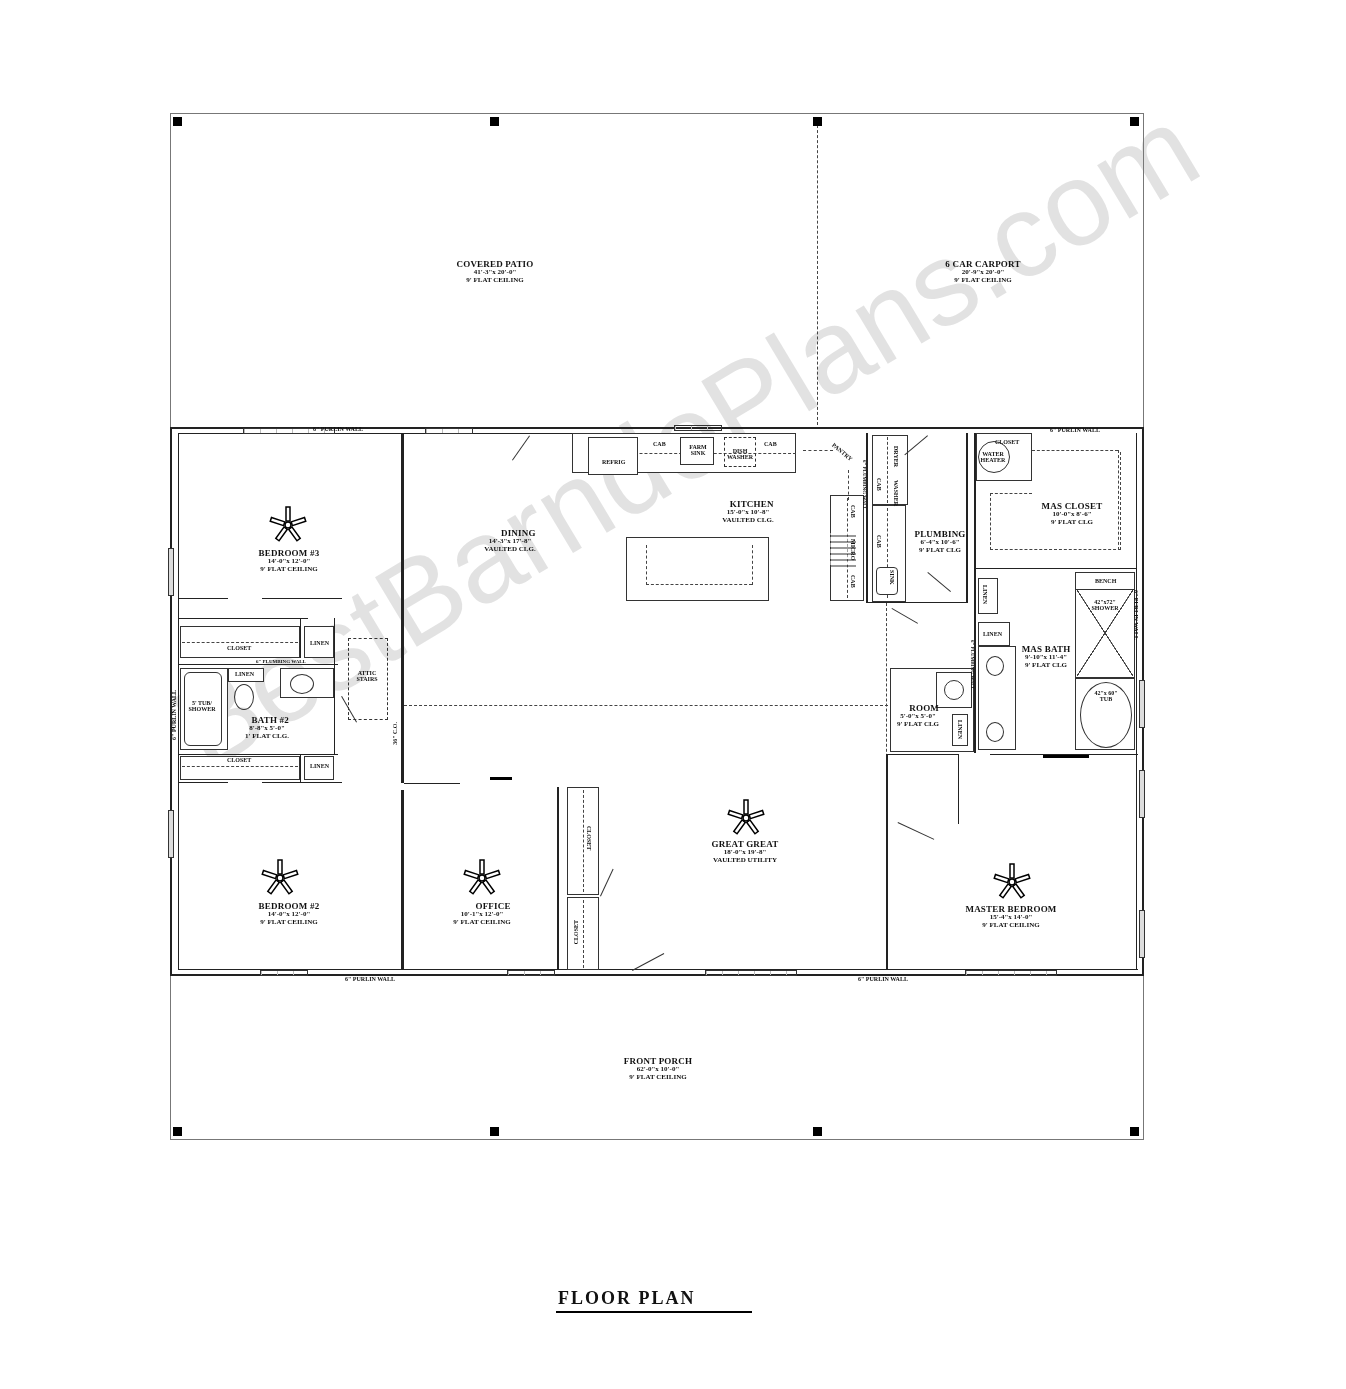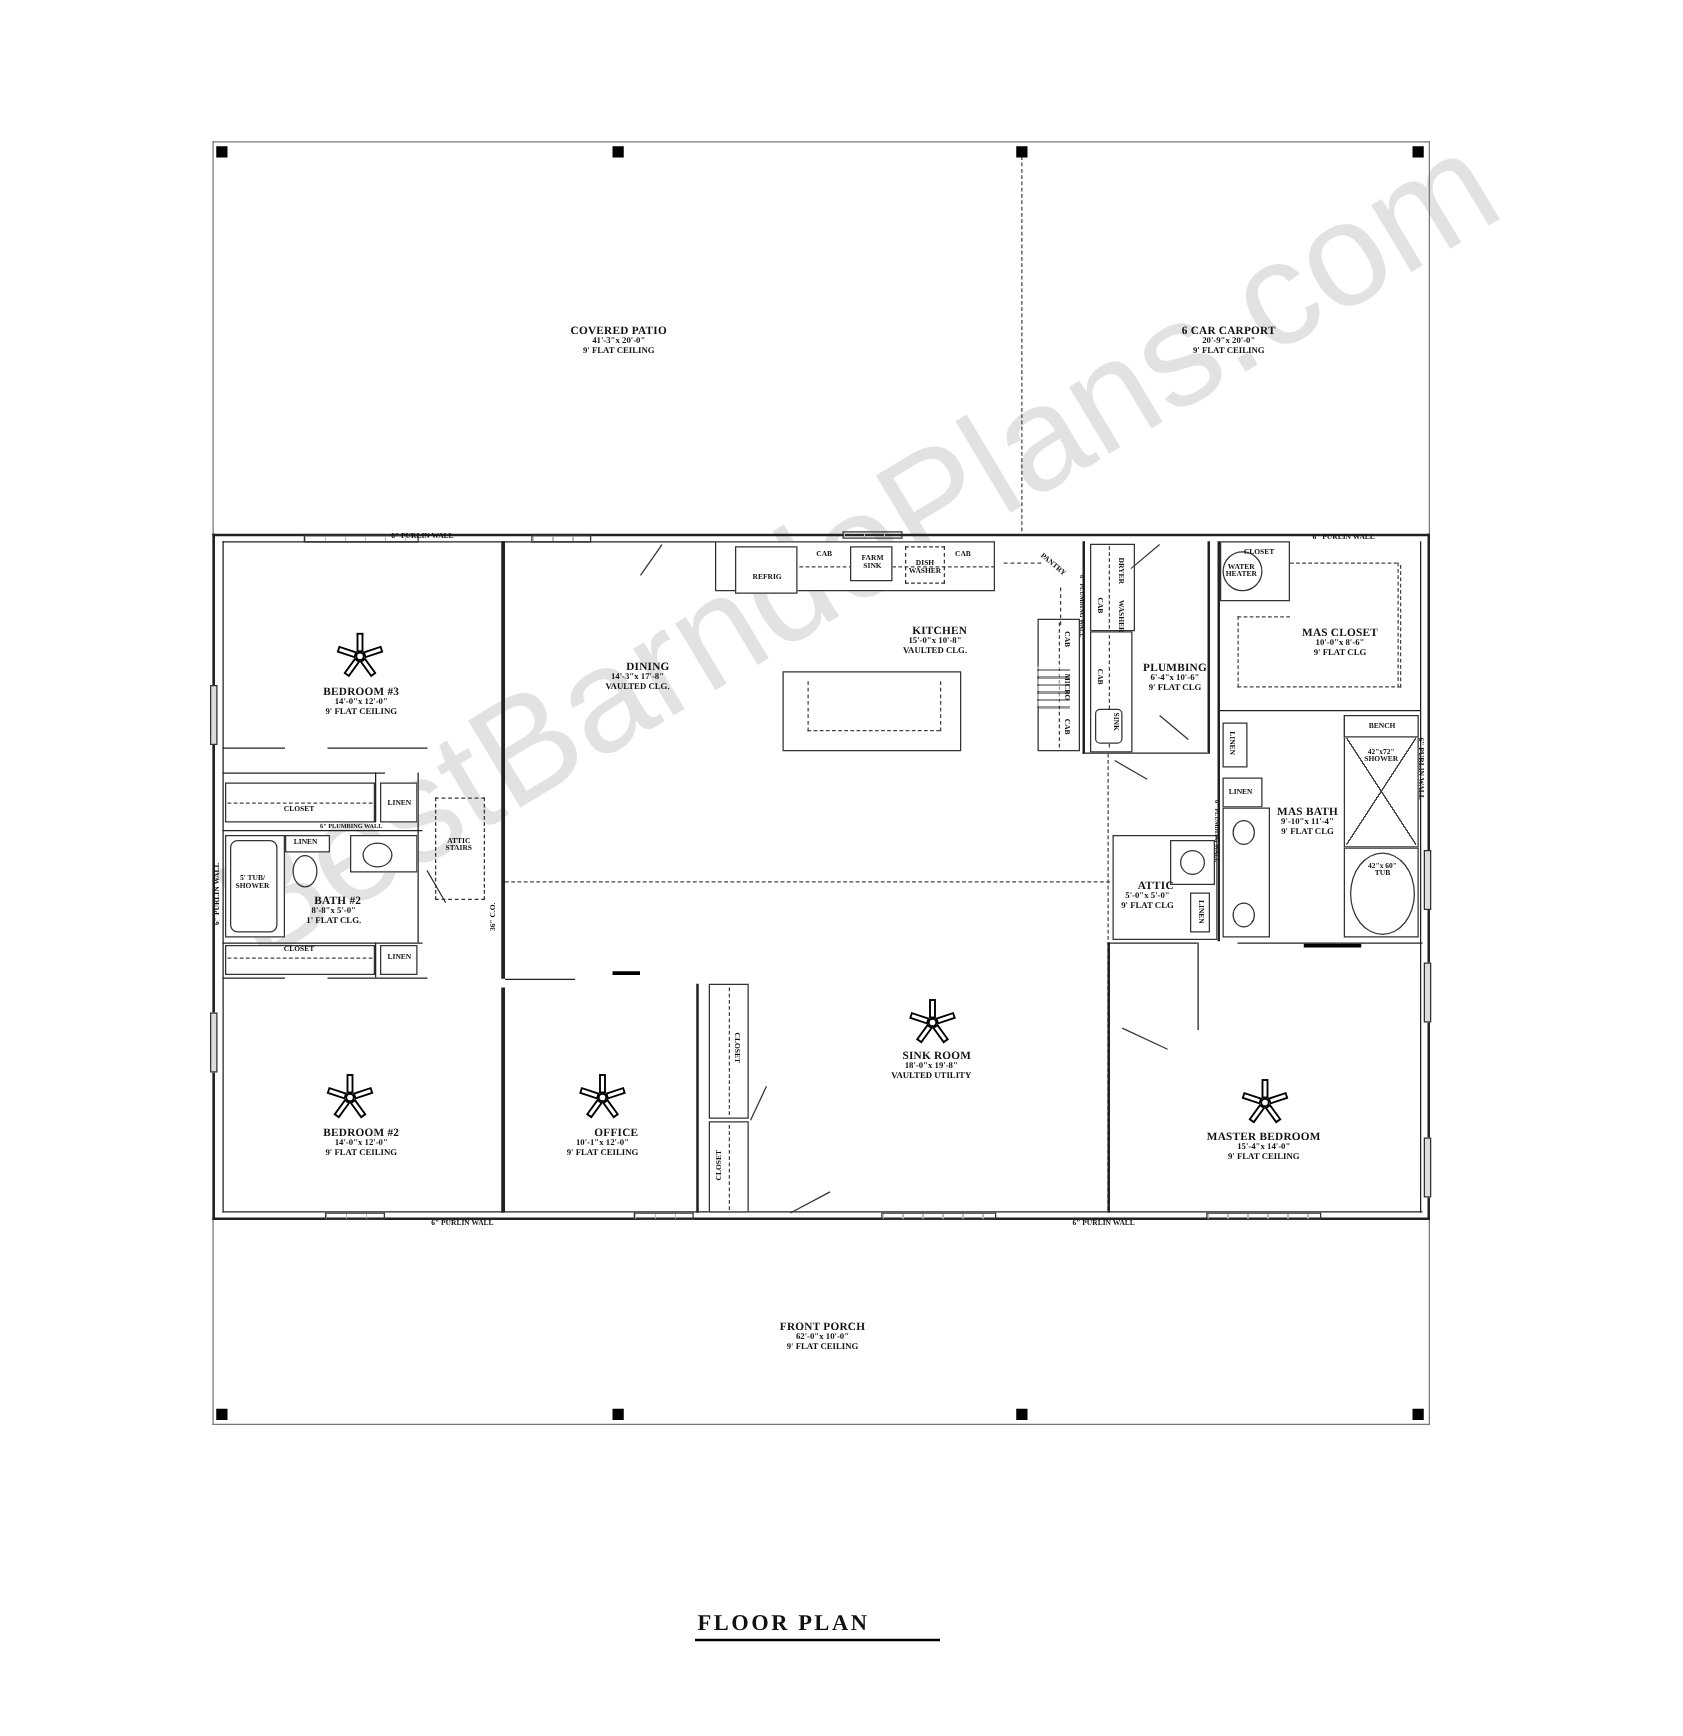--- a/index.html
+++ b/index.html
@@ -260,21 +260,21 @@
   <span class="n">MAS CLOSET</span>
   <span class="d">10'-0"x 8'-6"</span>
   <span class="d">9' FLAT CLG</span>
 </div>
 <div class="label" style="left:1046px;top:645px;">
   <span class="n">MAS BATH</span>
   <span class="d">9'-10"x 11'-4"</span>
   <span class="d">9' FLAT CLG</span>
 </div>
 <div class="label" style="left:918px;top:704px;">
-  <span class="n">ATTIC</span>
+  <span class="n">ROOM</span>
   <span class="d">5'-0"x 5'-0"</span>
   <span class="d">9' FLAT CLG</span>
 </div>
 <div class="label" style="left:289px;top:549px;">
   <span class="n">BEDROOM #3</span>
   <span class="d">14'-0"x 12'-0"</span>
   <span class="d">9' FLAT CEILING</span>
 </div>
 <div class="label" style="left:267px;top:716px;">
   <span class="n">BATH #2</span>
@@ -285,21 +285,21 @@
   <span class="n">BEDROOM #2</span>
   <span class="d">14'-0"x 12'-0"</span>
   <span class="d">9' FLAT CEILING</span>
 </div>
 <div class="label" style="left:482px;top:902px;">
   <span class="n">OFFICE</span>
   <span class="d">10'-1"x 12'-0"</span>
   <span class="d">9' FLAT CEILING</span>
 </div>
 <div class="label" style="left:745px;top:840px;">
-  <span class="n">SINK ROOM</span>
+  <span class="n">GREAT GREAT</span>
   <span class="d">18'-0"x 19'-8"</span>
   <span class="d">VAULTED UTILITY</span>
 </div>
 <div class="label" style="left:1011px;top:905px;">
   <span class="n">MASTER BEDROOM</span>
   <span class="d">15'-4"x 14'-0"</span>
   <span class="d">9' FLAT CEILING</span>
 </div>
 <div class="label" style="left:658px;top:1057px;">
   <span class="n">FRONT PORCH</span>

